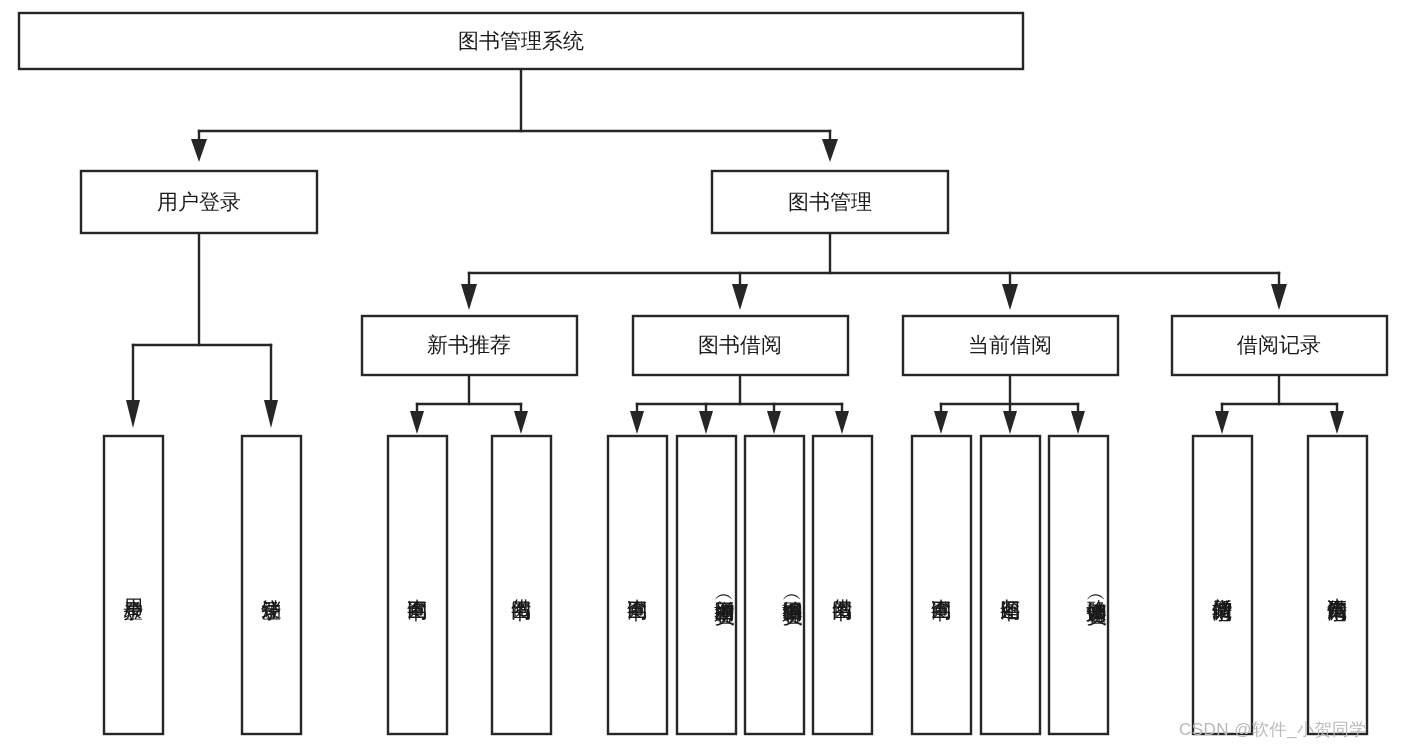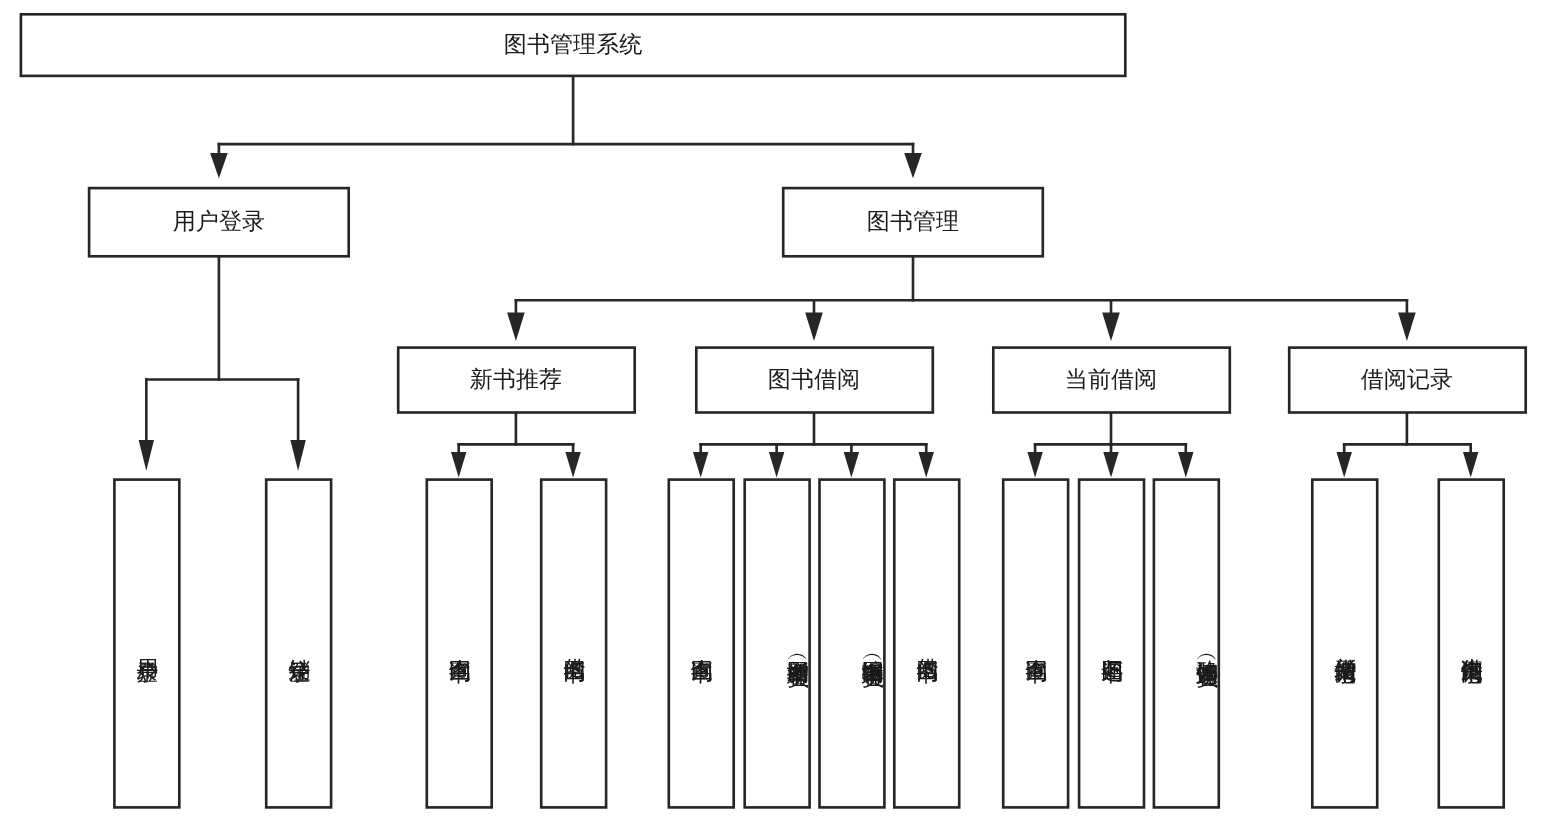--- a/index.html
+++ b/index.html
@@ -219,14 +219,15 @@
   <div class="vlabel" style="left:745px; top:442px; width:59px; height:292px;">编辑图书（管理员）</div>
   <div class="vlabel centered" style="left:813px; top:436px; width:59px; height:298px;">借阅图书</div>
 
   <div class="vlabel centered" style="left:912px; top:436px; width:59px; height:298px;">查询图书</div>
   <div class="vlabel centered" style="left:981px; top:436px; width:59px; height:298px;">归还图书</div>
   <div class="vlabel" style="left:1049px; top:442px; width:59px; height:292px;">确认归还（管理员）</div>
 
   <div class="vlabel centered" style="left:1193px; top:436px; width:59px; height:298px;">新增借阅记录</div>
   <div class="vlabel centered" style="left:1308px; top:436px; width:59px; height:298px;">查询借阅记录</div>
 
+  <div id="watermark">CSDN @软件_小贺同学</div>
 
 </div>
 
 </body></html>

